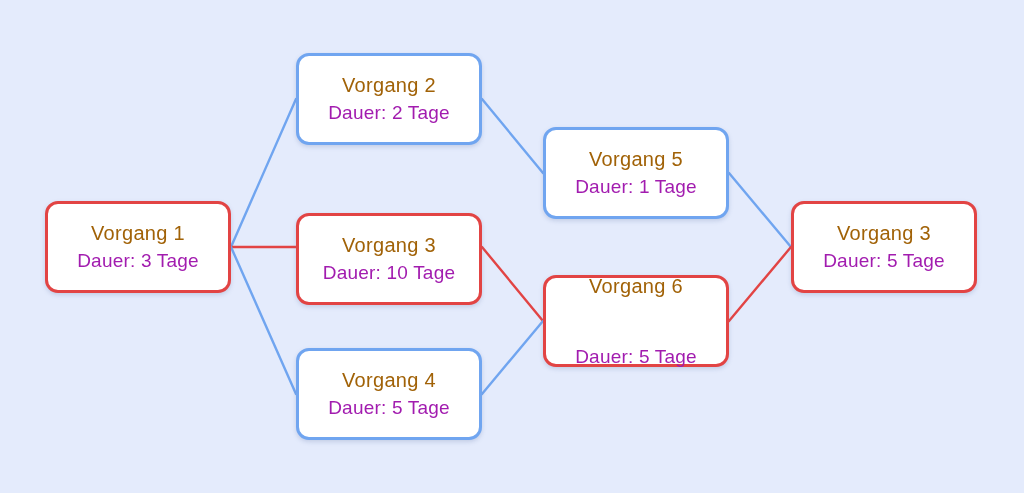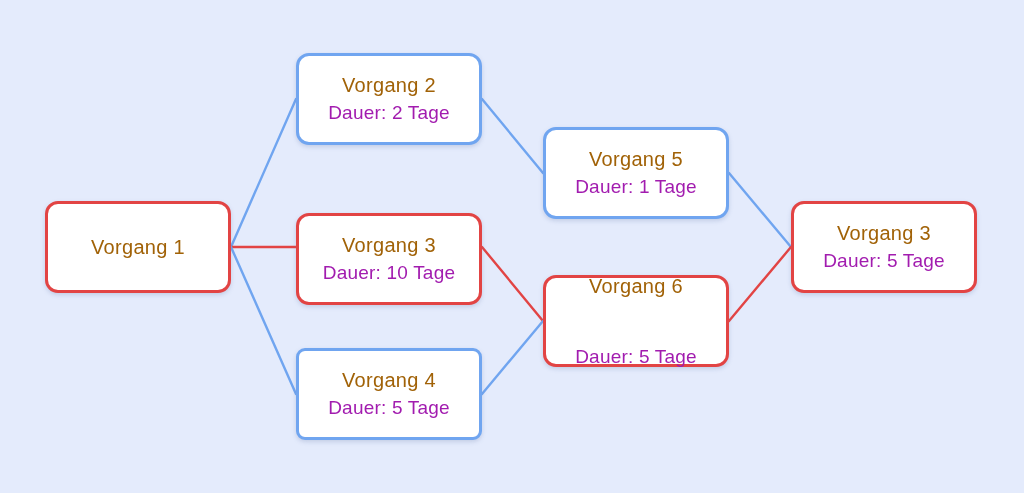--- a/index.html
+++ b/index.html
@@ -69,33 +69,34 @@
       <line x1="231" y1="247" x2="296" y2="394" class="edge" stroke="#70a5f0"></line>
       <line x1="482" y1="99" x2="543" y2="173" class="edge" stroke="#70a5f0"></line>
       <line x1="482" y1="247" x2="543" y2="321" class="edge" stroke="#e24444"></line>
       <line x1="482" y1="394" x2="543" y2="321" class="edge" stroke="#70a5f0"></line>
       <line x1="729" y1="173" x2="791" y2="247" class="edge" stroke="#70a5f0"></line>
       <line x1="729" y1="321" x2="791" y2="247" class="edge" stroke="#e24444"></line>
     </svg>
 
   <div class="node" style="left: 45px; top: 201px; border-color: rgb(226, 68, 68);">
     <div class="node-title">Vorgang 1</div>
+    <div class="node-duration">Dauer: 3 Tage</div>
   </div>
 
   <div class="node" style="left: 296px; top: 53px; border-color: rgb(112, 165, 240);">
     <div class="node-title">Vorgang 2</div>
     <div class="node-duration">Dauer: 2 Tage</div>
   </div>
 
   <div class="node" style="left: 296px; top: 201px; border-color: rgb(226, 68, 68); margin-top: 12px;">
     <div class="node-title">Vorgang 3</div>
     <div class="node-duration">Dauer: 10 Tage</div>
   </div>
 
-  <div class="node" style="left: 296px; top: 348px; border-color: rgb(112, 165, 240); border-radius: 9px;">
+  <div class="node" style="left: 296px; top: 348px; border-color: rgb(112, 165, 240);">
     <div class="node-title">Vorgang 4</div>
     <div class="node-duration">Dauer: 5 Tage</div>
   </div>
 
   <div class="node" style="left: 543px; top: 127px; border-color: rgb(112, 165, 240);">
     <div class="node-title">Vorgang 5</div>
     <div class="node-duration">Dauer: 1 Tage</div>
   </div>
 
   <div class="node" style="left: 543px; top: 275px; border-color: rgb(226, 68, 68); gap: 43px;">

